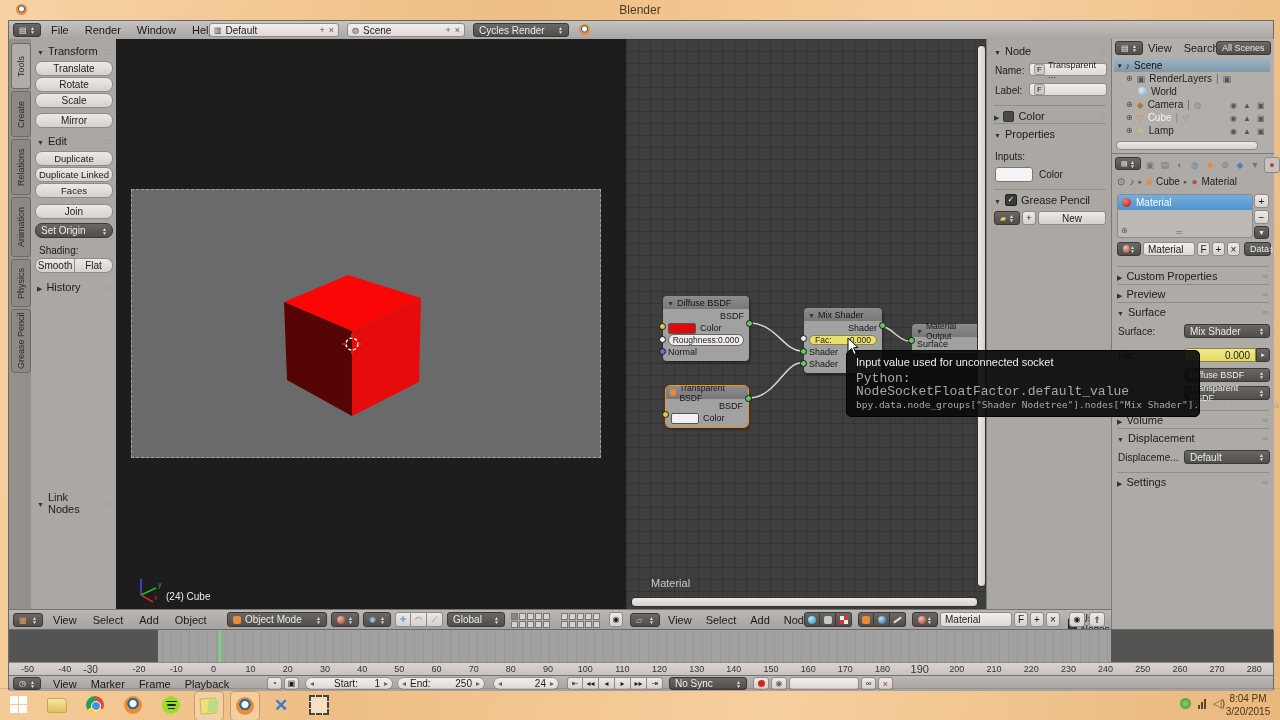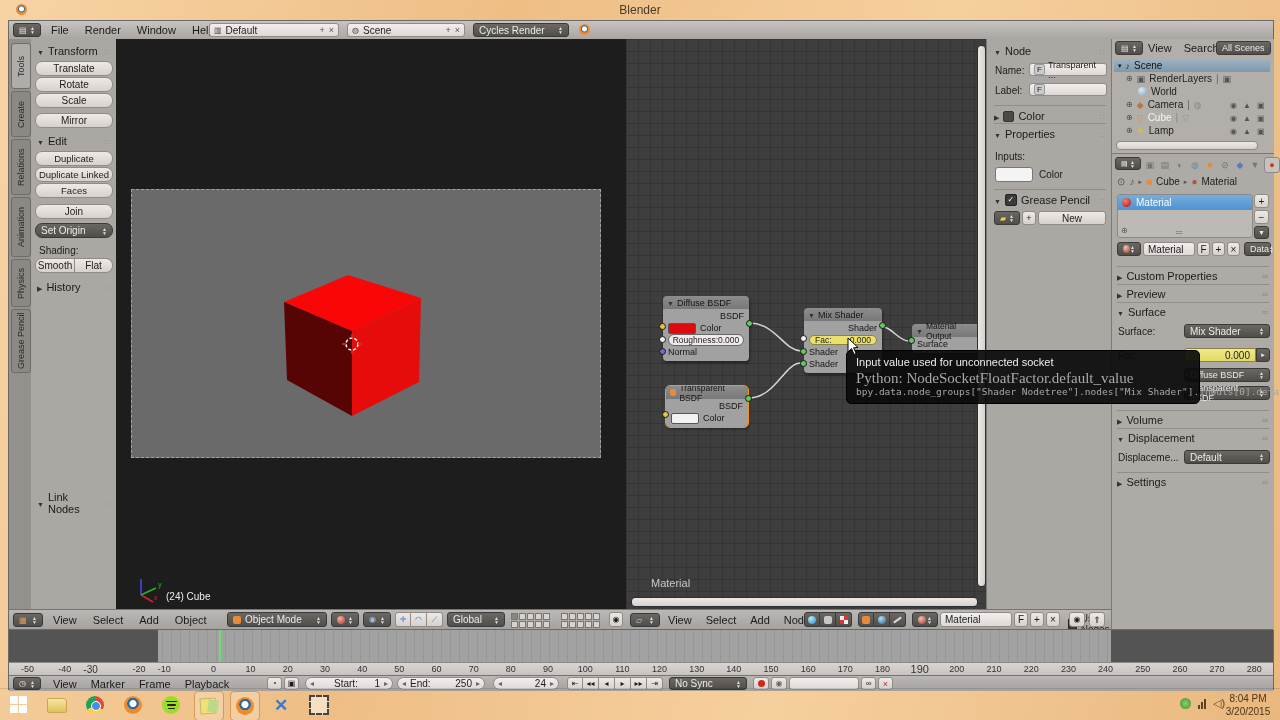--- a/index.html
+++ b/index.html
@@ -587,21 +587,21 @@
     <div class="a" style="left:0;top:0;width:1264px;height:32px;background-color:#a2a2a2;background-image:linear-gradient(90deg,rgba(0,0,0,.07) 1px,transparent 1px);background-size:9px 100%">
       <div class="a" style="left:0;top:0;width:149px;height:32px;background:#545454"></div>
       <div class="a" style="left:1102px;top:0;width:162px;height:32px;background:#545454"></div>
       <div class="a" style="left:210px;top:0;width:2px;height:32px;background:#6ce06c"></div>
     </div>
     <div class="a" style="left:0;top:32px;width:1264px;height:13px;background:linear-gradient(#dad5d2,#c6c1be);border-top:1px solid #8a8a8a;display:flex">
         <span style="width:37.18px;text-align:center;font-size:9px;color:#333;line-height:13px">-50</span>
         <span style="width:37.18px;text-align:center;font-size:9px;color:#333;line-height:13px">-40</span>
         <span style="width:37.18px;text-align:left;font-size:10px;color:#333;line-height:13px">-30</span>
         <span style="width:37.18px;text-align:center;font-size:9px;color:#333;line-height:13px">-20</span>
-        <span style="width:37.18px;font-size:9px;color:#333;line-height:13px">-10</span>
+        <span style="width:37.18px;text-align:center;font-size:9px;color:#333;line-height:13px">-10</span>
         <span style="width:37.18px;text-align:center;font-size:9px;color:#333;line-height:13px">0</span>
         <span style="width:37.18px;text-align:center;font-size:9px;color:#333;line-height:13px">10</span>
         <span style="width:37.18px;text-align:center;font-size:9px;color:#333;line-height:13px">20</span>
         <span style="width:37.18px;text-align:center;font-size:9px;color:#333;line-height:13px">30</span>
         <span style="width:37.18px;text-align:center;font-size:9px;color:#333;line-height:13px">40</span>
         <span style="width:37.18px;text-align:center;font-size:9px;color:#333;line-height:13px">50</span>
         <span style="width:37.18px;text-align:center;font-size:9px;color:#333;line-height:13px">60</span>
         <span style="width:37.18px;text-align:center;font-size:9px;color:#333;line-height:13px">70</span>
         <span style="width:37.18px;text-align:center;font-size:9px;color:#333;line-height:13px">80</span>
         <span style="width:37.18px;text-align:center;font-size:9px;color:#333;line-height:13px">90</span>
@@ -682,21 +682,21 @@
           <span style="font-size:8px">∞</span>
         </div>
       <div class="a btn" style="left:869px;top:1px;width:15px;height:13px">
           <span style="font-size:9px;color:#a33">×</span>
         </div>
     </div>
   </div>
 
   <div class="a" style="left:837px;top:329px;width:354px;z-index:50;background:rgba(10,10,10,.92);border:1px solid #000;border-radius:5px;padding:5px 9px;box-sizing:border-box">
     <div style="font-size:11px;color:#ececec;margin-bottom:4px">Input value used for unconnected socket</div>
-    <div style="font-family:Liberation Serif, serif;font-size:15px;color:#a8a8a8;line-height:13px">Python: NodeSocketFloatFactor.default_value</div>
+    <div style="font-family:Liberation Mono, monospace;font-size:13px;color:#a8a8a8;line-height:13px">Python: NodeSocketFloatFactor.default_value</div>
     <div style="font-family:'DejaVu Sans Mono',monospace;font-size:9.5px;color:#a8a8a8;line-height:13px;white-space:nowrap">bpy.data.node_groups["Shader Nodetree"].nodes["Mix Shader"].inputs[0].default_value</div>
   </div>
   <svg class="a" width="13" height="19" style="left:838px;top:316px;z-index:60">
     <path d="M1,1 L1,15 L4.5,11.5 L7,17.5 L9.2,16.5 L6.6,10.8 L11,10.5 Z" fill="#ffffff" stroke="#000" stroke-width="1"></path>
   </svg>
 </div>
 
 <div class="a" style="left:0;top:688px;width:1280px;height:32px;border-top:1px solid rgba(0,0,0,.12)">
   <div class="a" style="left:10px;top:7px;width:17px;height:17px;display:grid;grid-template-columns:8px 8px;grid-gap:1px">
     <span style="background:#fdfdfd;width:8px;height:8px"></span>

